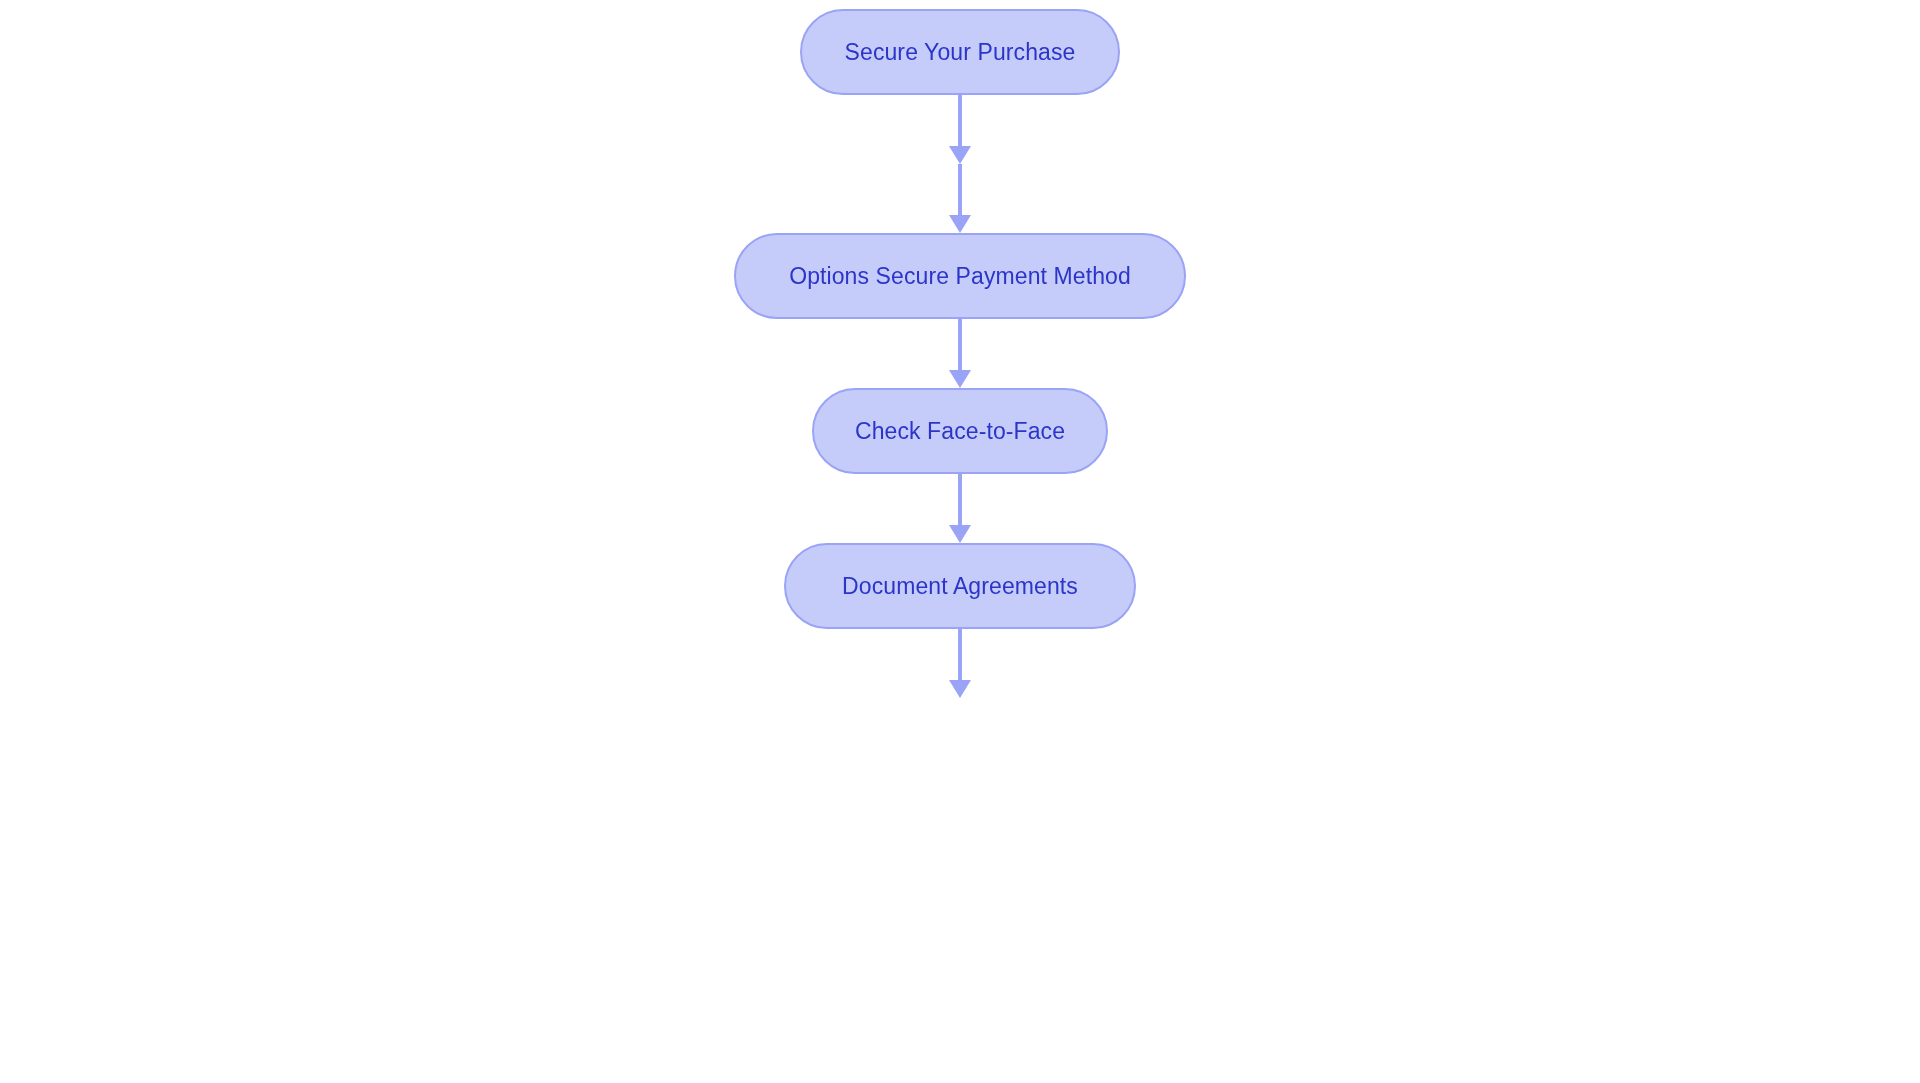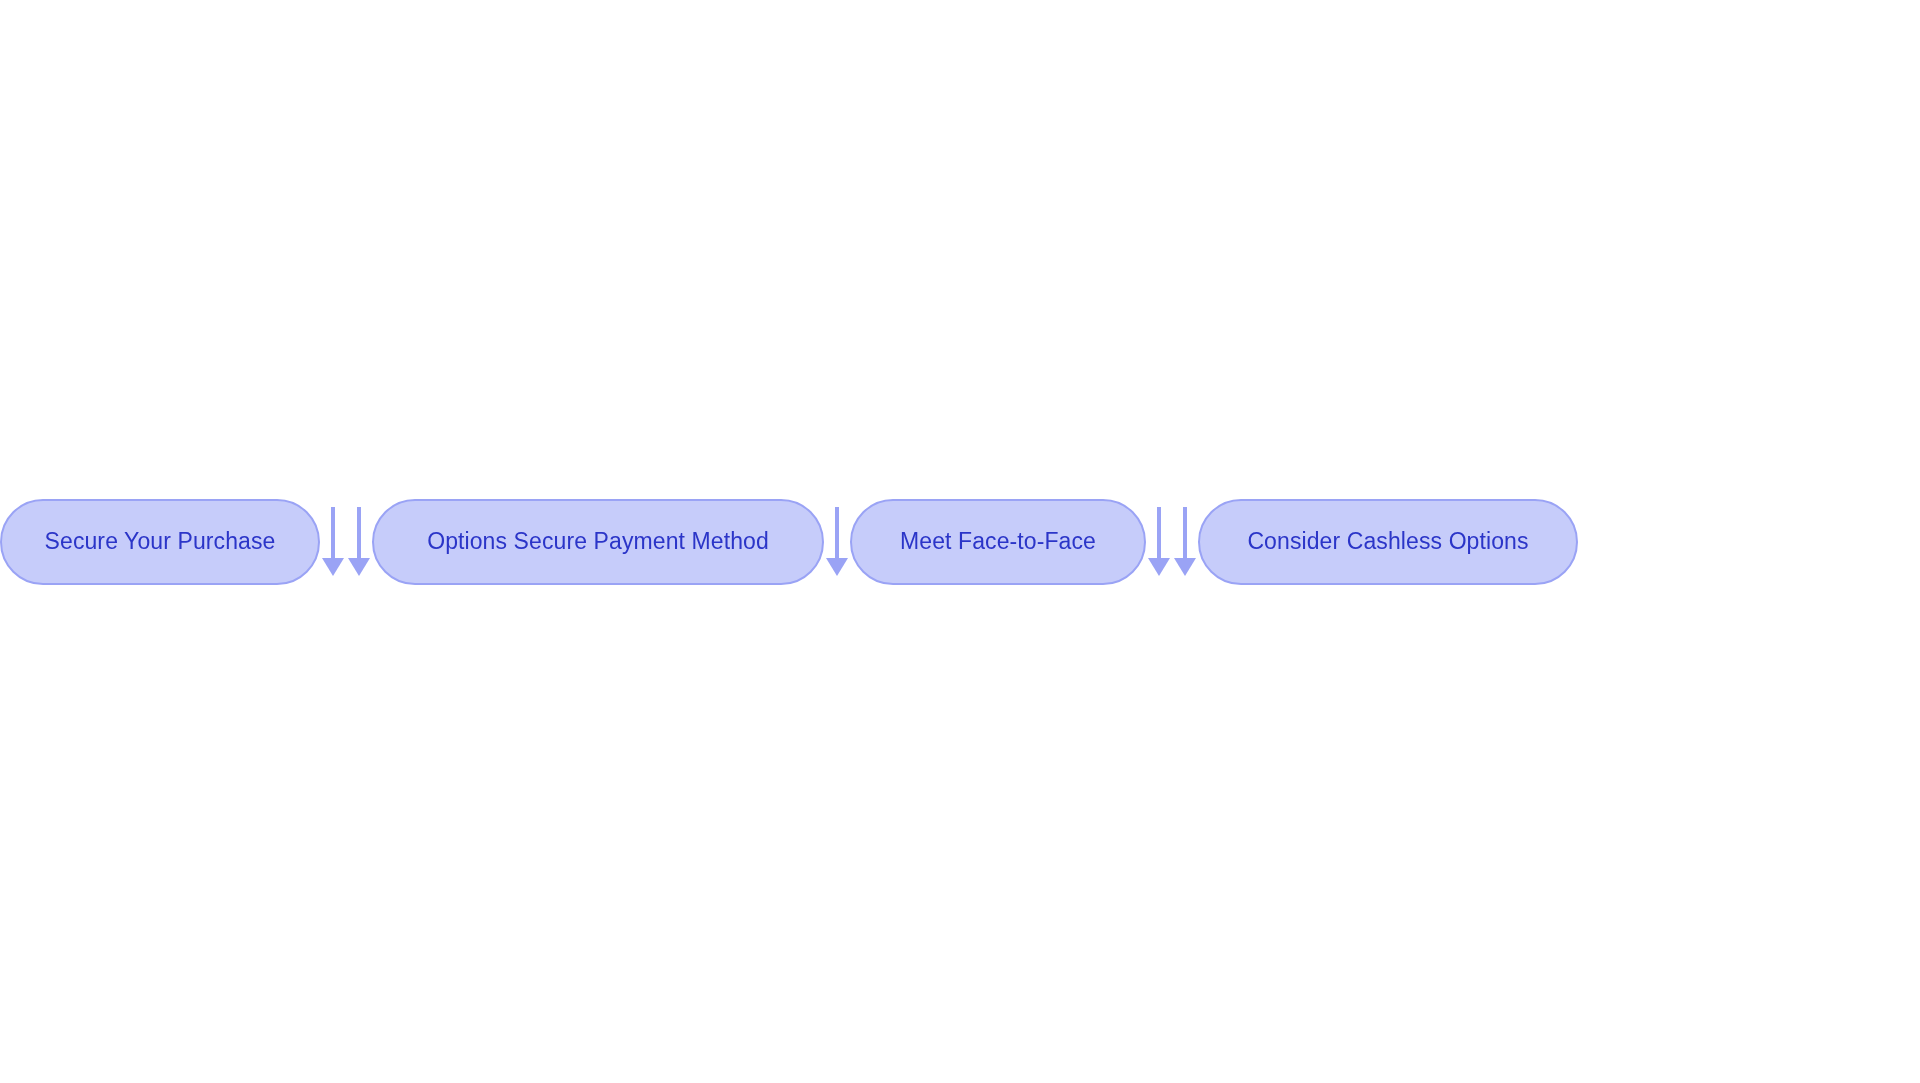--- a/index.html
+++ b/index.html
@@ -19,21 +19,21 @@
     height: 1083px;
     background: #ffffff;
   }
   .flow-col {
     position: absolute;
     left: 0;
     top: 0;
     width: 1920px;
     height: 1083px;
     display: flex;
-    flex-direction: row;
+    flex-direction: column;
     align-items: center;
   }
   .node {
     box-sizing: border-box;
     height: 86px;
     display: flex;
     align-items: center;
     justify-content: center;
     background: #c6ccfa;
     border: 2px solid #9aa3f5;
@@ -111,32 +111,32 @@
     <div class="node n2">
       <span class="node-label">Options Secure Payment Method</span>
     </div>
 
     <div class="connector">
       <div class="stem"></div>
       <div class="head"></div>
     </div>
 
     <div class="node n3">
-      <span class="node-label">Meet Face-to-Face</span>
+      <span class="node-label">Check Face-to-Face</span>
+    </div>
+
+    <div class="connector">
+      <div class="stem"></div>
+      <div class="head"></div>
+    </div>
+
+    <div class="node n4">
+      <span class="node-label">Document Agreements</span>
     </div>
 
     <div class="connector">
       <div class="stem"></div>
       <div class="head"></div>
     </div>
 
 
-    <div class="connector">
-      <div class="stem"></div>
-      <div class="head"></div>
-    </div>
-
-    <div class="node n5">
-      <span class="node-label">Consider Cashless Options</span>
-    </div>
-
   </div>
 </div>
 
 </body></html>

